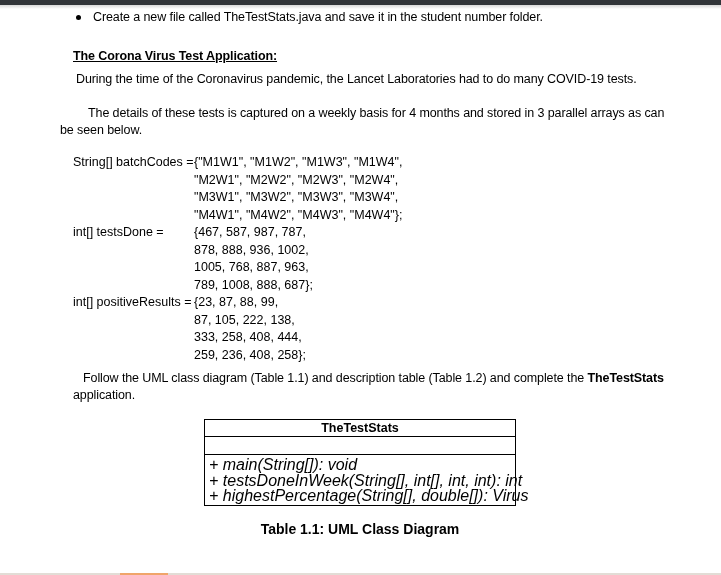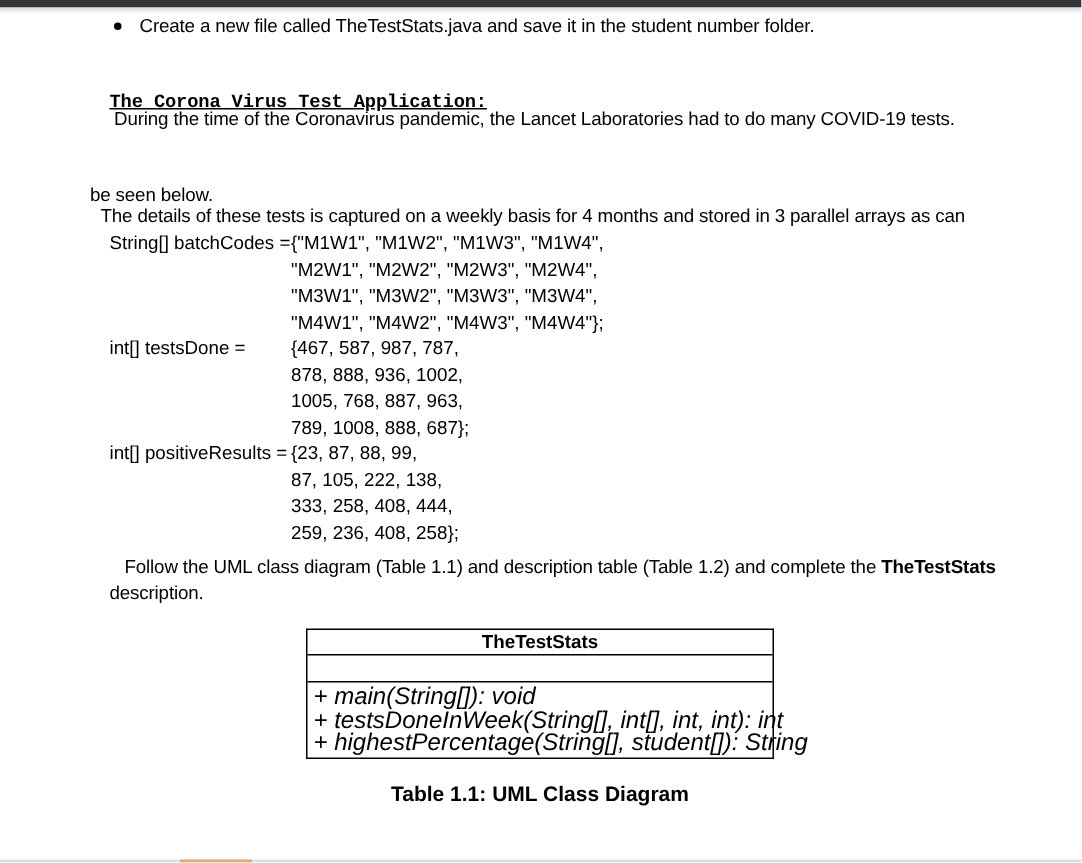--- a/index.html
+++ b/index.html
@@ -113,23 +113,23 @@
   </style>
 </head>
 <body>
 
 <div class="topbar"></div>
 <div class="topbar-shadow"></div>
 
 <span class="bullet-dot"></span>
 <div class="txt" style="left:93px; top:9px;">Create a new file called TheTestStats.java and save it in the student number folder.</div>
 
-<div class="txt heading" style="left:73px; top:60px;font-family:Liberation Mono, monospace;">The Corona Virus Test Application:</div>
+<div class="txt heading" style="left:73px; top:48px;">The Corona Virus Test Application:</div>
 <div class="txt" style="left:76px; top:71px;">During the time of the Coronavirus pandemic, the Lancet Laboratories had to do many COVID-19 tests.</div>
-<div class="txt" style="left:67px; top:105px;margin-top:31px;">The details of these tests is captured on a weekly basis for 4 months and stored in 3 parallel arrays as can</div>
+<div class="txt" style="left:88px; top:105px;">The details of these tests is captured on a weekly basis for 4 months and stored in 3 parallel arrays as can</div>
 <div class="txt" style="left:60px; top:122px;">be seen below.</div>
 
 <div class="code-block" style="top:154px;">
   <div class="code-line">
       <span class="lbl">String[] batchCodes = </span>
       <span class="val">{"M1W1", "M1W2", "M1W3", "M1W4",</span>
     </div>
   <div class="code-line">
       <span class="val">"M2W1", "M2W2", "M2W3", "M2W4",</span>
     </div>
@@ -167,27 +167,27 @@
     </div>
   <div class="code-line">
       <span class="val">333, 258, 408, 444,</span>
     </div>
   <div class="code-line">
       <span class="val">259, 236, 408, 258};</span>
     </div>
 </div>
 
 <div class="txt" style="left:83px; top:370px;"><span>Follow the UML class diagram (Table 1.1) and description table (Table 1.2) and complete the </span><b>TheTestStats</b></div>
-<div class="txt" style="left:73px; top:387px;">description.</div>
+<div class="txt" style="left:73px; top:387px;">application.</div>
 
 <div class="uml">
   <div class="uml-row uml-title">TheTestStats</div>
   <div class="uml-row uml-attrs"></div>
   <div class="uml-row uml-methods">
     <div class="uml-method">+ main(String[]): void</div>
     <div class="uml-method">+ testsDoneInWeek(String[], int[], int, int): int</div>
-    <div class="uml-method">+ highestPercentage(String[], student[]): String</div>
+    <div class="uml-method">+ highestPercentage(String[], double[]): Virus</div>
   </div>
 </div>
 <div class="caption">Table 1.1: UML Class Diagram</div>
 
 <div class="bottombar"></div>
 <div class="bottombar-accent"></div>
 
 </body></html>

